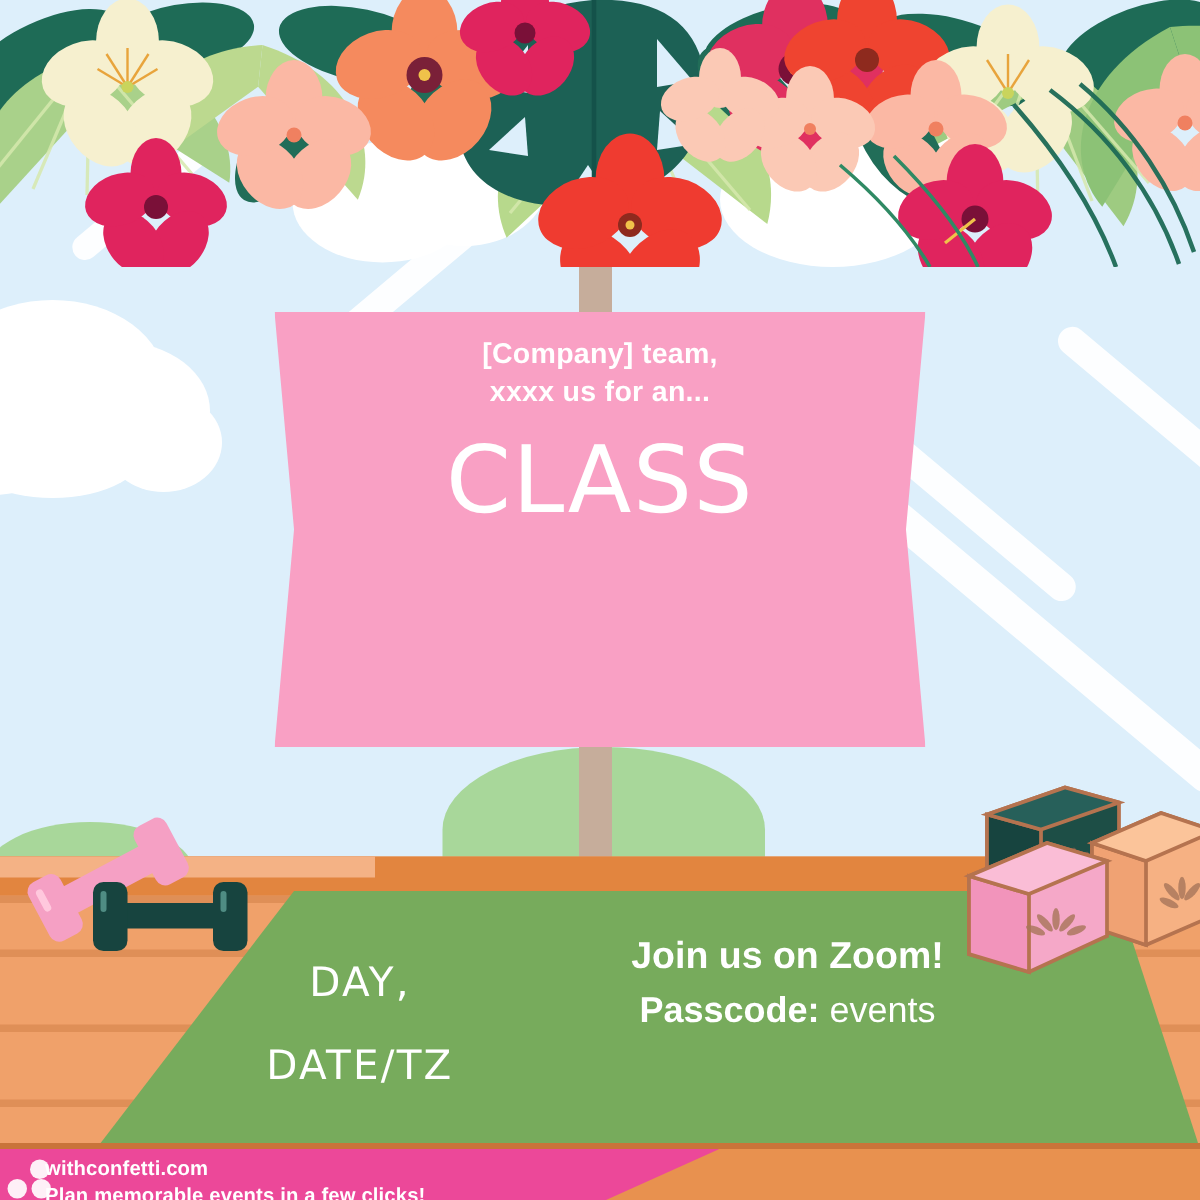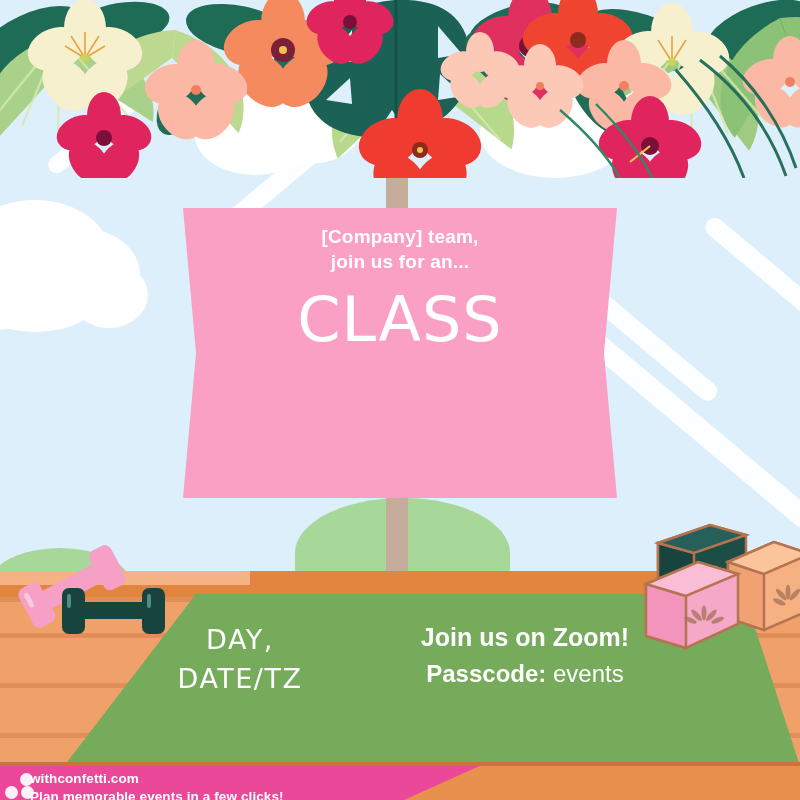--- a/index.html
+++ b/index.html
@@ -51,21 +51,21 @@
     position:absolute;left:0px;top:594px;width:800px;height:172px;
     background:#77ab5c;
     clip-path:polygon(24.5% 0%,93% 0%,100% 100%,8% 100%);
   }
   .mat-text{position:absolute;color:#ffffff;}
   .mat-left{
     left:150px;top:620px;width:180px;text-align:center;
     font-family:"DejaVu Sans", sans-serif;
     font-size:27px;line-height:1.45;letter-spacing:1.5px;
   }
-  .mat-left span{display:block;}
+  .mat-left span{display:block;margin-top:16px;}
   .mat-right{left:360px;top:618px;width:330px;text-align:center;font-size:24px;line-height:1.52;}
   .mat-right .ln{white-space:nowrap;}
   .mat-right b{font-weight:bold;}
   .mat-right .val{font-weight:normal;}
   .zoom-head{font-weight:bold;font-size:25px;}
 
   
   .footer{position:absolute;left:0;top:762px;width:800px;height:52px;background:#ec4899;overflow:hidden;padding-left:24px;}
   .footer-edge{position:absolute;left:0;top:0;width:800px;height:4px;background:#c9743a;}
   .footer-wedge{position:absolute;right:0;top:4px;width:420px;height:34px;background:#e8914f;
@@ -372,21 +372,21 @@
       <g stroke="#2f8a64" stroke-width="2.4" fill="none">
         <path d="M560,110 C586,132 606,154 620,178"></path>
         <path d="M596,104 C620,128 640,152 652,178"></path>
       </g>
     </svg>
   </div>
 
   <div class="banner">
     <div class="banner-sub">
       <div>[Company] team,</div>
-      <div>join us for an...</div>
+      <div>xxxx us for an...</div>
     </div>
     <div class="banner-title">
       <span>CLASS</span>
     </div>
   </div>
 
   <div class="deck">
     <div class="deck-dark" style="top:0px;height:26px;"></div>
     <div class="deck-light" style="left:0;top:0px;width:250px;height:14px;"></div>
     <div class="plank" style="top:26px;"></div>

